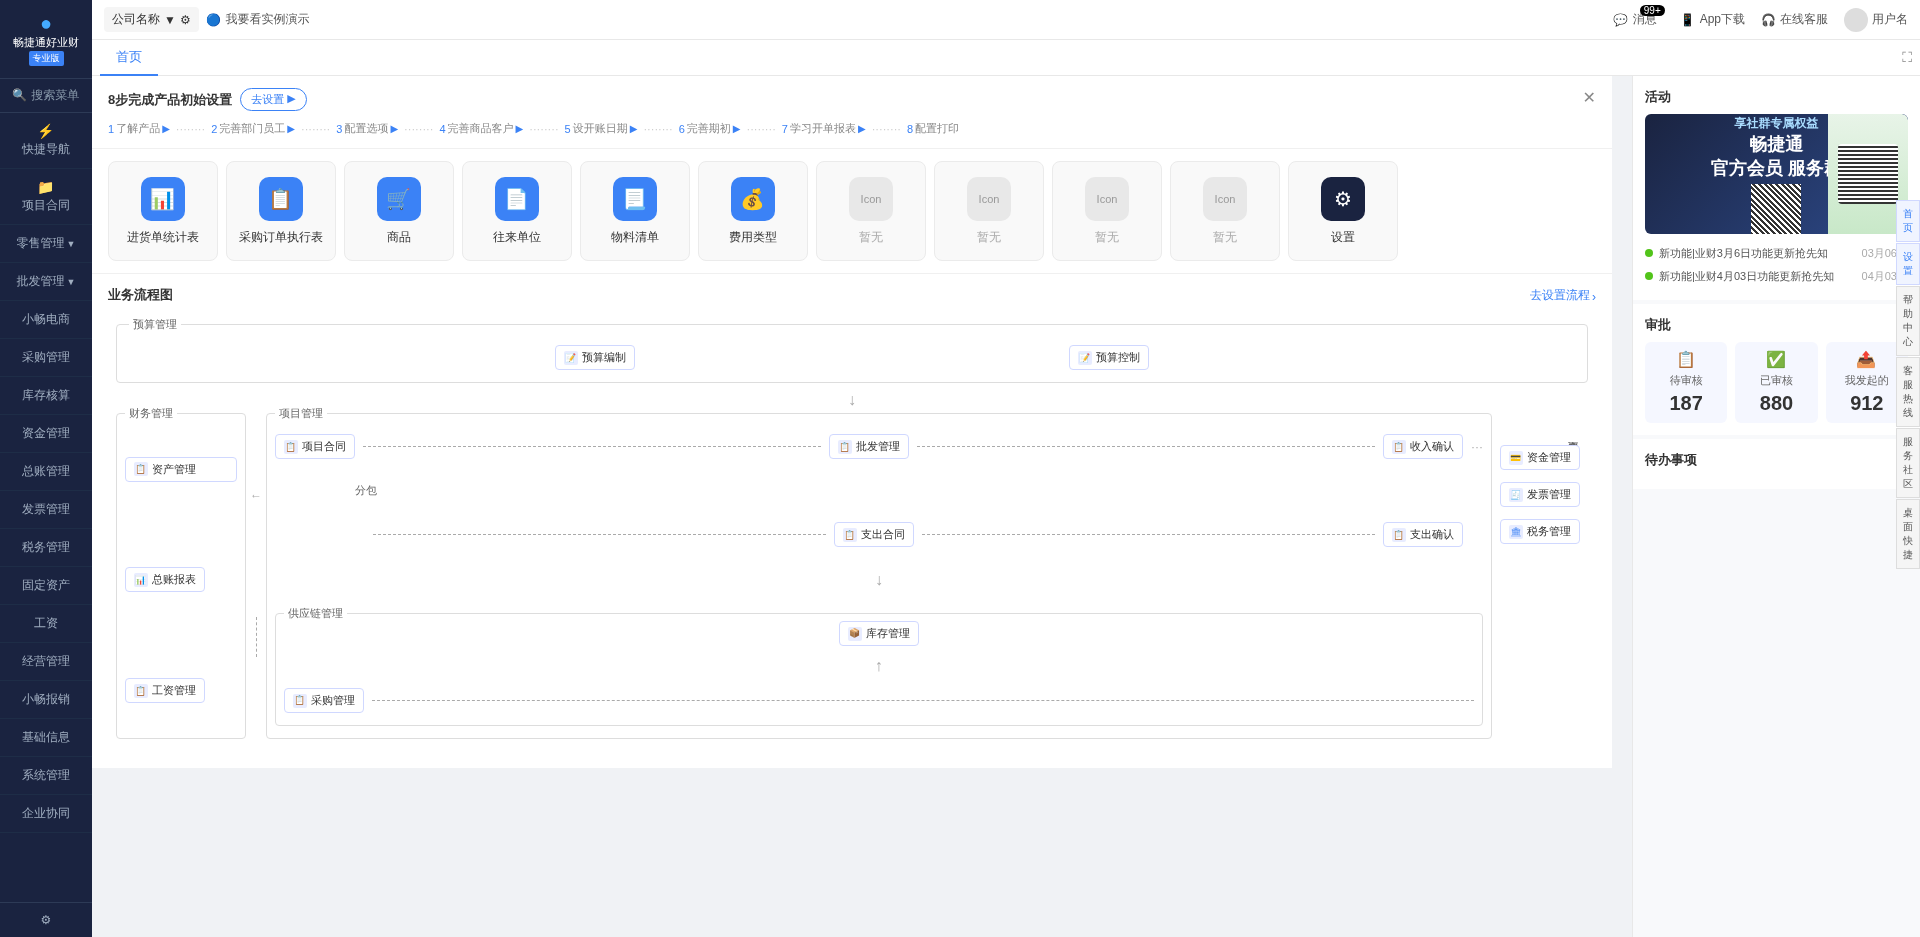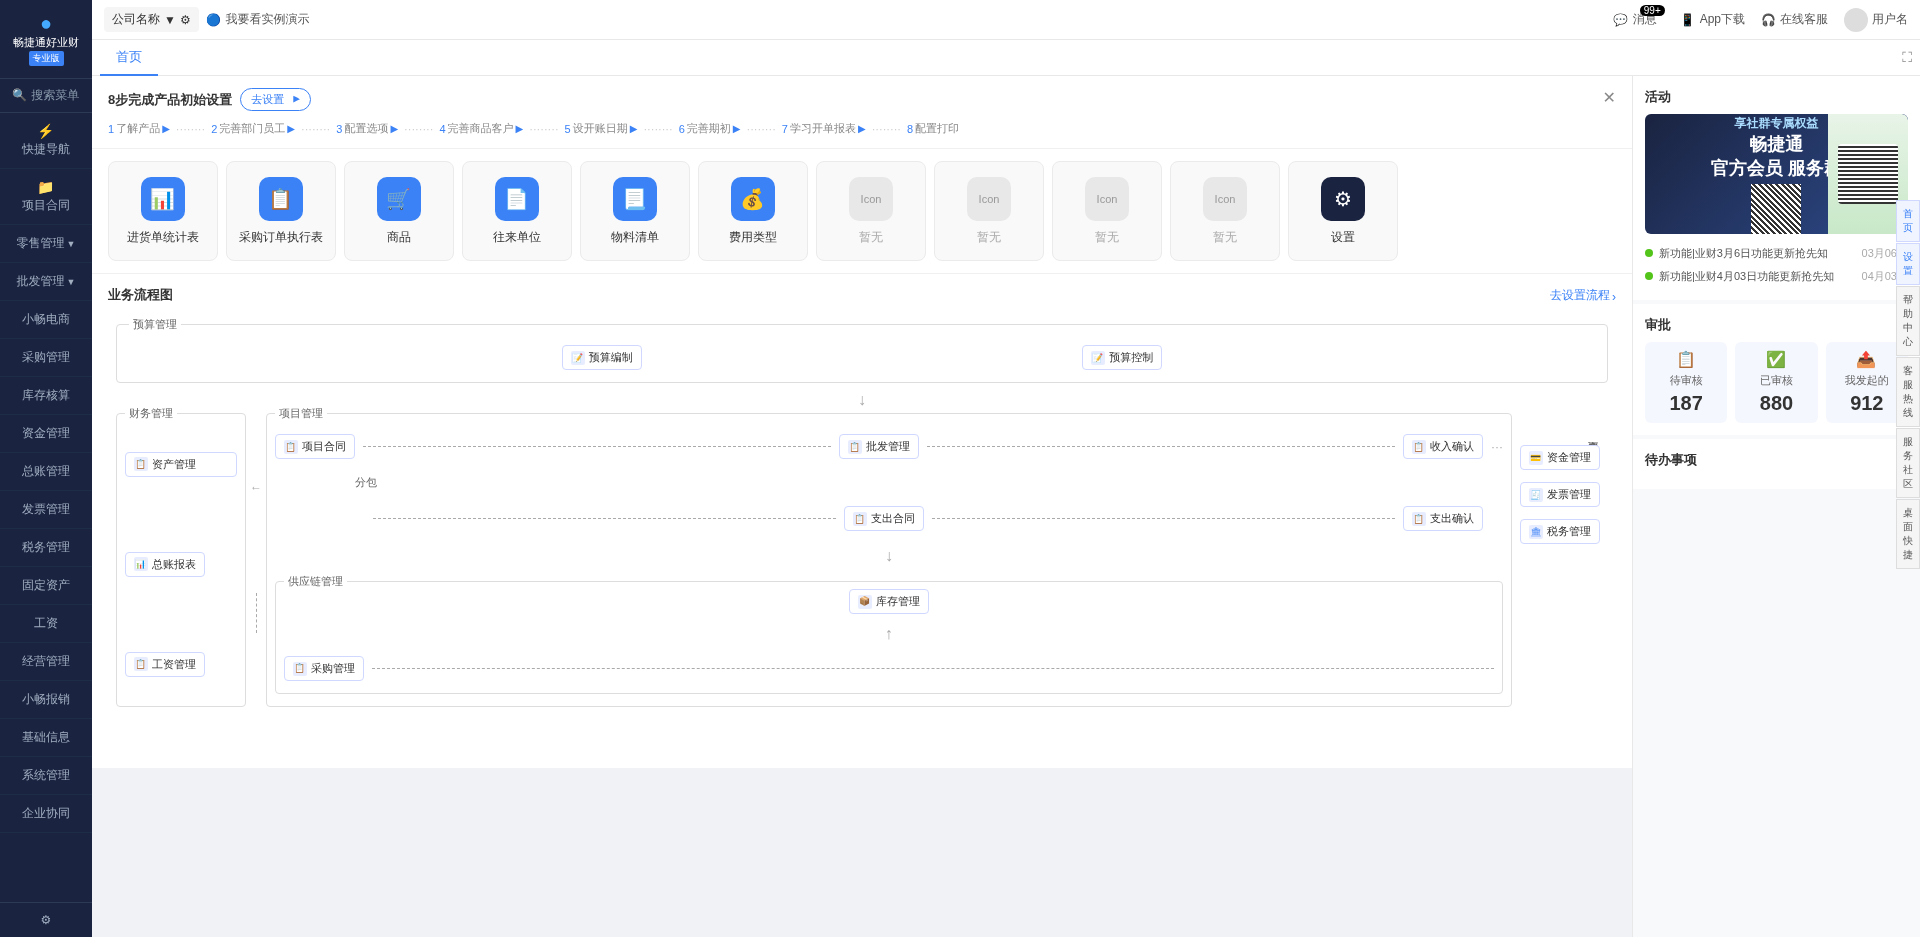--- a/index.html
+++ b/index.html
@@ -219,22 +219,21 @@
     .go-settings-btn {
       background: #fff;
       border: 1px solid #3b82f6;
       color: #3b82f6;
       padding: 3px 10px;
       border-radius: 12px;
       font-size: 11px;
       cursor: pointer;
       display: flex;
       align-items: flex-start;
-      gap: 9px;
-      font-family: Liberation Mono, monospace;
+      gap: 3px;
     }
     .setup-steps {
       display: flex;
       align-items: center;
       font-size: 11px;
       color: #888;
       flex-wrap: wrap;
       gap: 2px;
     }
     .step {
@@ -357,20 +356,21 @@
 
     
     .right-panel {
       width: 288px;
       flex-shrink: 0;
       display: flex;
       flex-direction: column;
       border-left: 1px solid #e8e8e8;
       overflow-y: auto;
       background: #f8f9fb;
+      margin-left: 20px;
     }
     .right-section {
       background: #fff;
       margin-bottom: 4px;
       padding: 12px;
     }
     .right-section-title {
       font-size: 13px;
       font-weight: bold;
       color: #333;
@@ -741,21 +741,21 @@
                   <span>工资管理</span>
                 </div>
               </div>
             </div>
 
             <div style="display:flex; flex-direction:column; justify-content:space-around; padding:20px 4px; font-size:12px; color:#aaa; align-items:center;">
               <span>←</span>
               <span style="margin:8px 0; border-left: 1px dashed #aaa; height:40px; display:block;"></span>
             </div>
 
-            <div style="border:1px solid #ddd; border-radius:4px; padding:20px 8px 12px; position:relative; flex:1; display:flex; flex-direction:column; gap:16px;">
+            <div style="border:1px solid #ddd; border-radius:4px; padding:20px 8px 12px; position:relative; flex:1; display:flex; flex-direction:column; gap:24px;">
               <span style="position:absolute; top:-8px; left:8px; background:#fff; padding:0 4px; font-size:11px; color:#666;">项目管理</span>
 
               <div style="display:flex; align-items:center; gap:8px;">
                 <div class="flow-node">
                   <span class="flow-node-icon">📋</span>
                   <span>项目合同</span>
                 </div>
                 <div style="flex:1; border-top:1px dashed #aaa;"></div>
                 <div class="flow-node">
                   <span class="flow-node-icon">📋</span>

